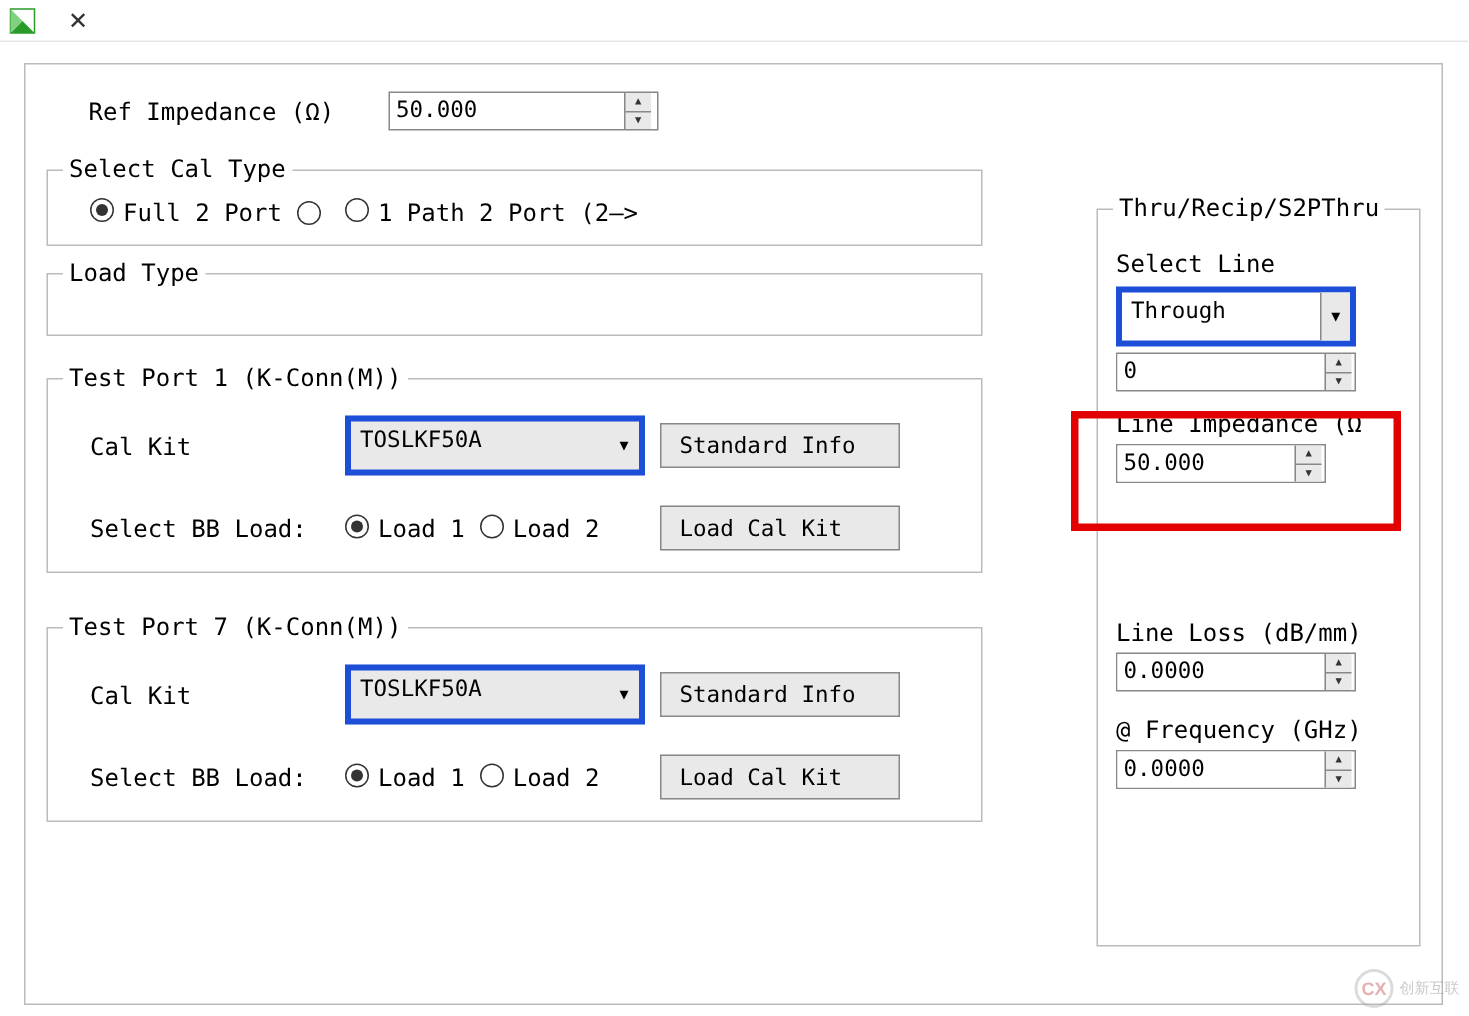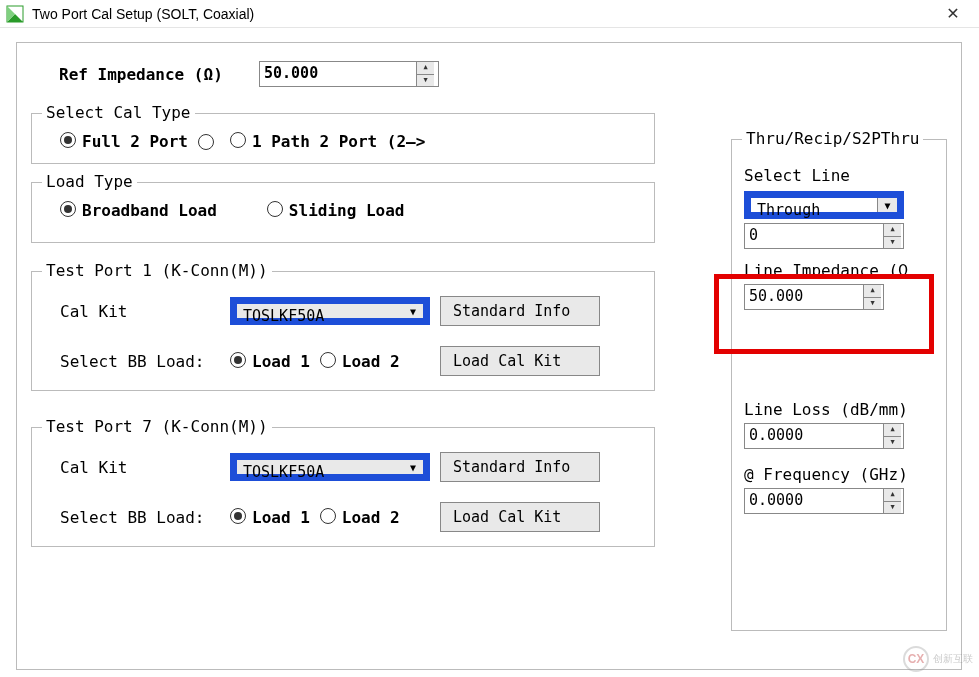--- a/index.html
+++ b/index.html
@@ -35,21 +35,21 @@
     position: relative;
     padding: 14px 16px 8px 16px;
   }
   .outer-frame {
     border: 1px solid #bbb;
     height: 628px;
     width: 946px;
     padding: 18px 14px 10px 14px;
     position: relative;
   }
-  .row { display: flex; align-items: center; font-weight: bold; }
+  .row { display: flex; align-items: center; }
   .label { white-space: pre; }
 
   
   .spinner {
     display: flex;
     height: 26px;
     border: 1px solid #888;
   }
   .spinner .sp-value {
     background: #fff;
@@ -107,22 +107,22 @@
     content: "";
     width: 8px; height: 8px;
     background: #333;
     border-radius: 50%;
   }
   .radio-label { white-space: pre; }
 
   
   .dropdown {
     display: flex;
-    height: 28px;
-    border: 7px solid #1d4ed8;
+    height: 40px;
+    border: 4px solid #1d4ed8;
     background: #e9e9e9;
     min-width: 150px;
   }
   .dropdown .dd-val {
     flex: 1;
     padding: 3px 6px;
     font-size: 15px;
   }
   .dropdown .dd-arrow {
     width: 20px;
@@ -186,21 +186,20 @@
 <body>
 
 <div class="titlebar">
   <span class="app-icon">
     <svg viewBox="0 0 18 18">
         <rect x="1" y="1" width="16" height="16" fill="none" stroke="#2a9b2a" stroke-width="1"></rect>
         <path d="M1 17 L9 9 L17 17 Z" fill="#2a9b2a"></path>
         <path d="M1 1 L9 9 L1 17 Z" fill="#7fd07f"></path>
       </svg>
   </span>
-  <span class="title-text">Two Port Cal Setup (SOLT, Coaxial)</span>
   <span class="close-x">✕</span>
 </div>
 
 <div class="client">
   <div class="outer-frame">
 
     <div class="left-col">
 
       <div class="row indent">
         <span class="label" style="width:200px">Ref Impedance (Ω)</span>
@@ -225,30 +224,20 @@
           </label>
           <label class="radio" style="margin-right:0">
             <span class="radio-dot"></span>
             <span class="radio-label">1 Path 2 Port (2—&gt;</span>
           </label>
         </div>
       </div>
 
       <div class="fs indent" style="margin-top:18px;padding-bottom:22px">
         <span class="fs-legend">Load Type</span>
-        <div class="row" style="gap:40px">
-          <label class="radio">
-            <span class="radio-dot sel"></span>
-            <span class="radio-label">Broadband Load</span>
-          </label>
-          <label class="radio">
-            <span class="radio-dot"></span>
-            <span class="radio-label">Sliding Load</span>
-          </label>
-        </div>
       </div>
 
       <div class="fs indent" style="margin-top:28px">
         <span class="fs-legend">Test Port 1 (K-Conn(M))</span>
         <div class="port-grid">
           <span class="label">Cal Kit</span>
           <div class="dropdown" style="width:200px">
             <span class="dd-val">TOSLKF50A</span>
             <span class="dd-arrow">▼</span>
           </div>

